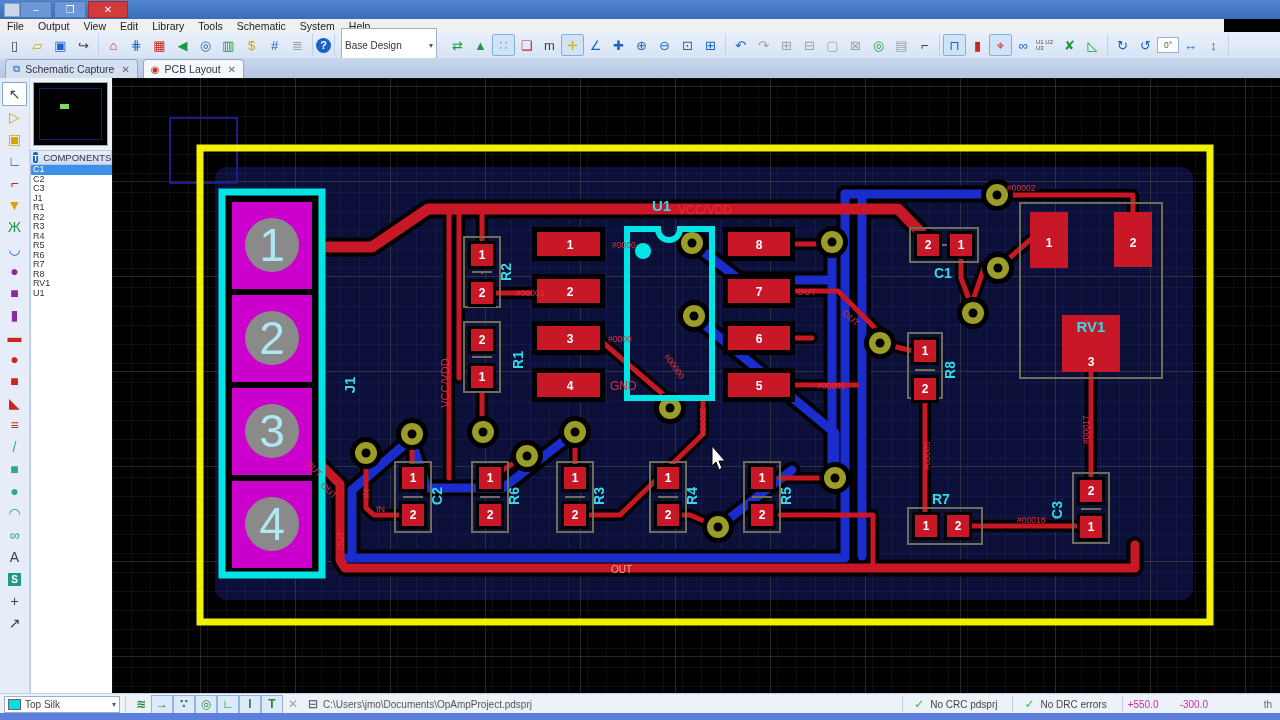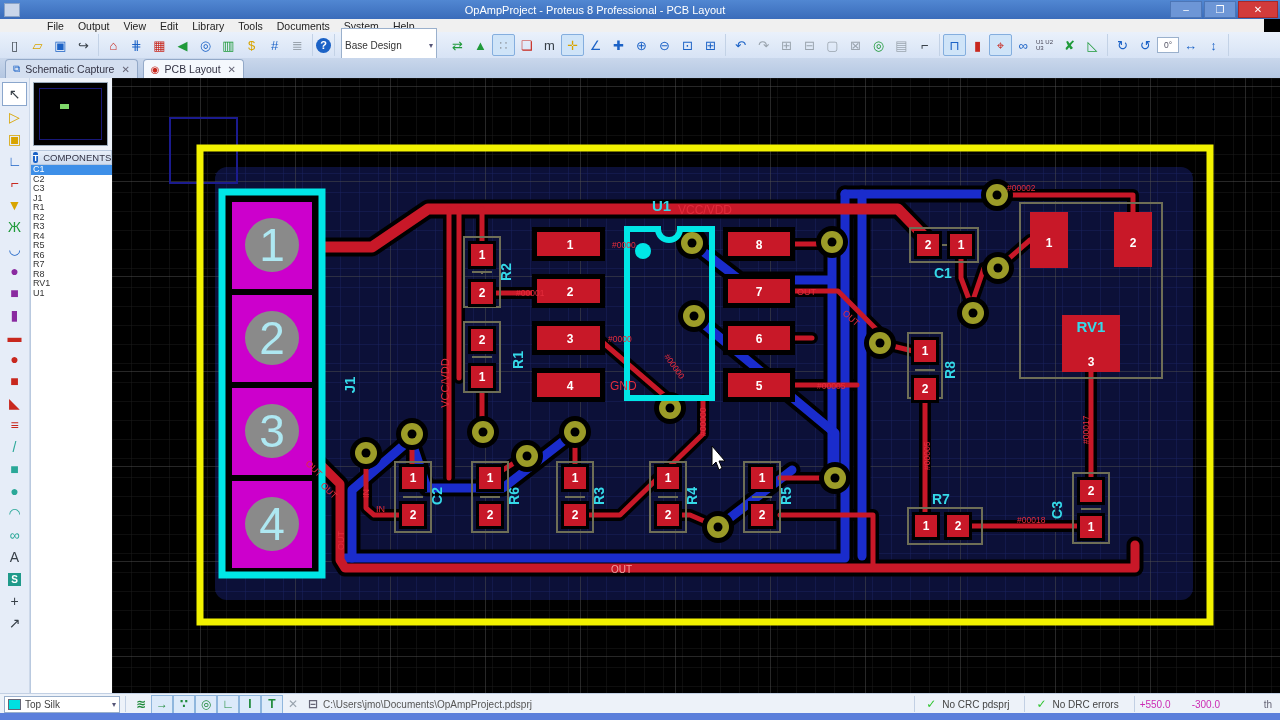--- a/index.html
+++ b/index.html
@@ -8,21 +8,21 @@
   
   #titlebar{position:absolute;left:0;top:0;width:1280px;height:19px;
     background:linear-gradient(#5187d2,#3a6cba);color:#fff;font-size:11px;
     display:flex;align-items:center;}
   #titlebar .appicon{width:14px;height:12px;margin-left:4px;background:#c9d6ea;border:1px solid #8aa3c6;}
   #titlebar .title{flex:1;text-align:center;}
   .winbtn{width:30px;height:15px;margin-right:2px;display:flex;align-items:center;justify-content:center;
     background:#6d96d6;color:#fff;font-size:10px;border:1px solid #4d76b6;}
   .winbtn.close{background:#d23b3b;border-color:#a82828;width:38px;}
   #menubar{position:absolute;left:0;top:19px;width:1224px;height:13px;background:#f0f0f0;
-    display:flex;align-items:center;font-size:10.5px;border-bottom:1px solid #d8d8d8;padding-left:40px;}
+    display:flex;align-items:center;font-size:10.5px;border-bottom:1px solid #d8d8d8;}
   #menubar span{padding:0 7px;}
   
   #toolbar{position:absolute;left:0;top:32px;width:1280px;height:26px;
     background:linear-gradient(#eaf1fb,#d7e3f5);display:flex;align-items:center;border-bottom:1px solid #b9c9df;}
   .tgrp{display:flex;align-items:center;padding:0 3px;border-right:1px solid #c3d2e6;height:22px;}
   .ti{width:21px;height:20px;display:flex;align-items:center;justify-content:center;
     font-size:13px;line-height:1;border:1px solid transparent;border-radius:2px;}
   .ti.pr{background:#cfe4f8;border-color:#84aede;}
   .c-blue{color:#1b62c6;} .c-green{color:#1f9a3a;} .c-red{color:#c8281e;}
   .c-yel{color:#d8a400;} .c-gray{color:#9aa4ae;} .c-dark{color:#384048;}
@@ -72,47 +72,46 @@
   .laycombo .arr{margin-left:auto;font-size:8px;color:#557;}
   .sdiv{width:1px;height:16px;background:#c2d0e4;margin:0 5px;}
   .sic{width:20px;height:17px;display:flex;align-items:center;justify-content:center;font-size:12px;
     color:#1f8a3a;font-weight:bold;}
   .sic.boxed{border:1px solid #8fb6dd;background:#dceafa;}
   .path{color:#555;}
   .right{margin-left:auto;display:flex;align-items:center;}
   .check{color:#2fc42f;font-weight:bold;font-size:12px;margin:0 6px;}
   .errtxt{margin-right:10px;color:#444;}
   .coord{color:#cc2ab4;width:52px;text-align:left;}
-  .units{color:#667;margin:0 8px 0 4px;padding-left:16px;}
+  .units{color:#667;margin:0 8px 0 16px;padding-left:16px;}
   #bottomstrip{position:absolute;left:0;top:713px;width:1280px;height:7px;background:#5b7fdb;}
   
   .cy{fill:#35d9e8;font-weight:bold;font-family:"Liberation Sans",sans-serif;}
   .rd{fill:#e42c3c;font-family:"Liberation Sans",sans-serif;}
   .pn{fill:#fff;font-weight:bold;font-family:"Liberation Sans",sans-serif;font-size:12px;text-anchor:middle;}
   .jn{fill:#aee8f2;font-family:"Liberation Sans",sans-serif;font-size:46px;text-anchor:middle;}
 </style>
 </head>
 <body>
 
 <div id="titlebar">
   <div class="appicon"></div>
-  <div class="title">OpAmpProject - Proteus 8 Professional - PCB Layout</div>
   <div class="winbtn">–</div>
   <div class="winbtn">❐</div>
   <div class="winbtn close">✕</div>
 </div>
 
 <div id="menubar">
   <span>File</span>
   <span>Output</span>
   <span>View</span>
   <span>Edit</span>
   <span>Library</span>
   <span>Tools</span>
-  <span>Documents</span>
+  <span>Schematic</span>
   <span>System</span>
   <span>Help</span>
 </div>
 
 <div id="toolbar">
   <div class="tgrp">
     <span class="ti c-dark">▯</span>
     <span class="ti c-yel">▱</span>
     <span class="ti c-blue">▣</span>
     <span class="ti c-dark">↪</span>

